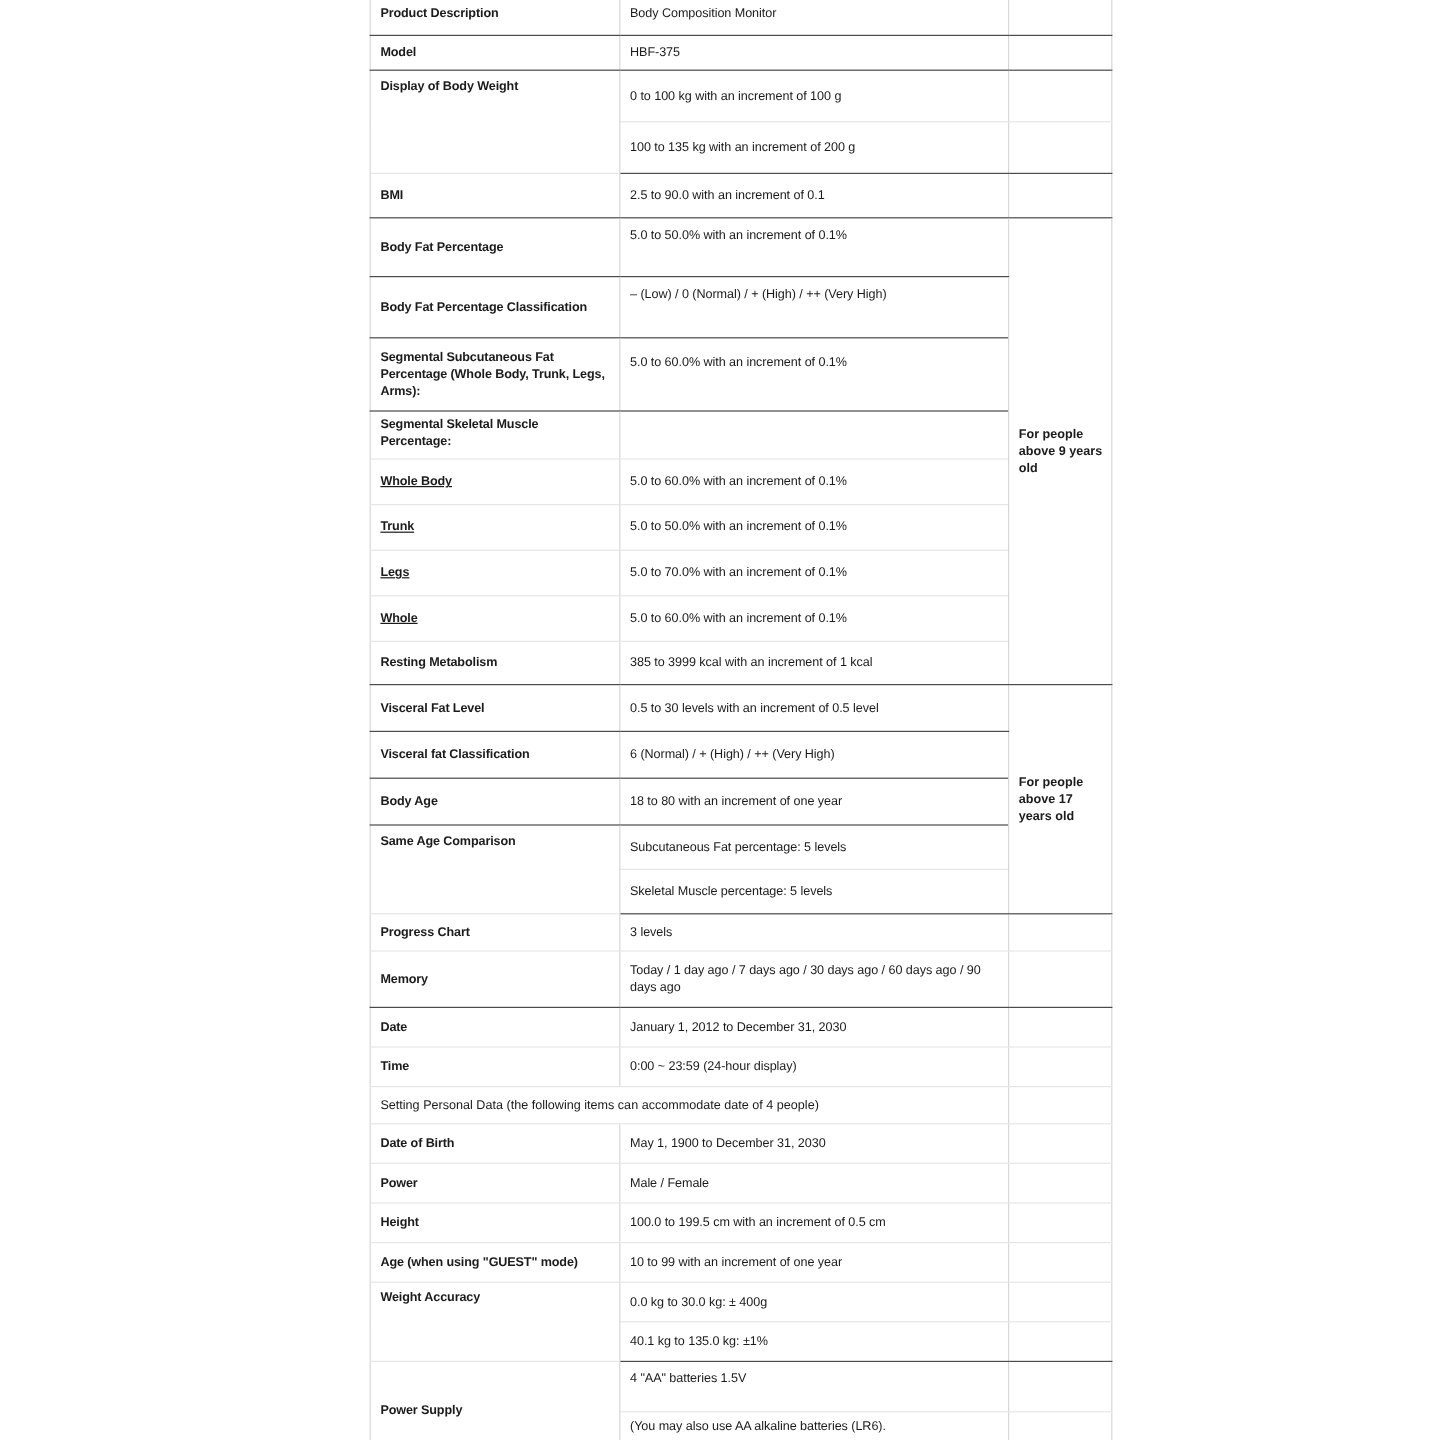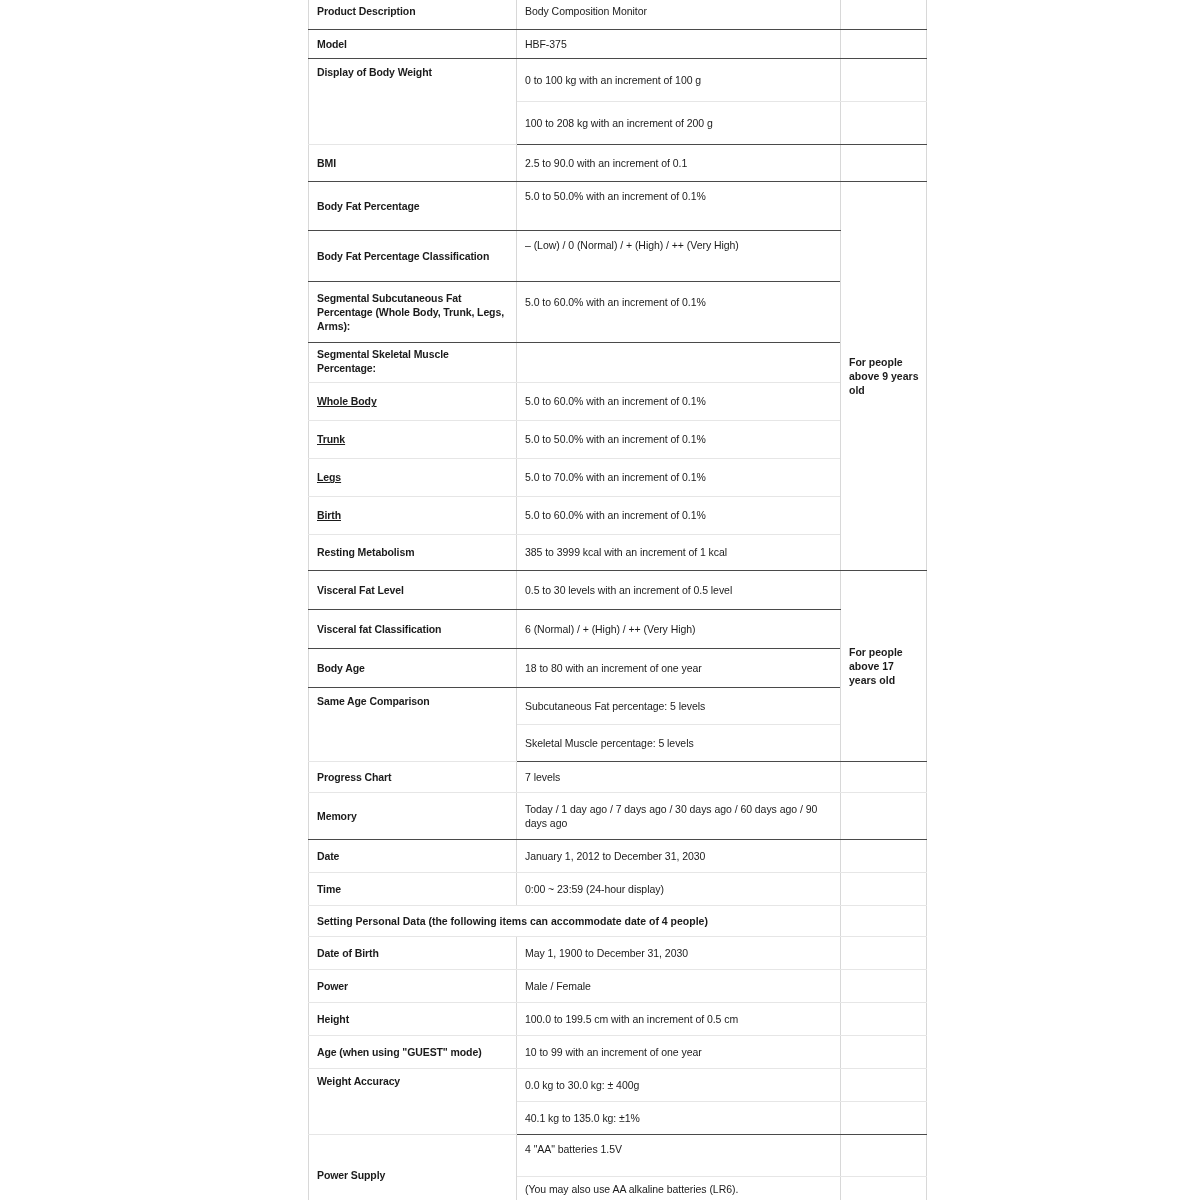--- a/index.html
+++ b/index.html
@@ -55,21 +55,21 @@
     border-right:1px solid #555;
   }
   tr.hr-bot > td{border-bottom:1.6px solid #4a4a4a;}
   td.nb-b{border-bottom:1px solid #ececec;}
   td.merge-note{
     border-top:1.6px solid #4a4a4a;
     border-bottom:1.6px solid #4a4a4a;
     font-weight:bold;
   }
   td.section{
-    font-weight:bold;
+    font-weight:normal;
     font-size:10.5px;
     color:#111;
   }
   td.blankcell{border-left:1px solid #e2e2e2;border-right:1px solid #e2e2e2;}
   .sub{padding-left:8px;text-decoration:underline;}
 </style>
 </head>
 <body>
 
 <div id="sheet">
@@ -93,21 +93,21 @@
         <td class="val">HBF-375</td>
         <td class="blankcell"></td>
       </tr>
 
       <tr>
         <td class="lbl nb-b" rowspan="2" style="height:36px;vertical-align:top;padding-top:6px">Display of Body Weight</td>
         <td class="val" style="height:36px">0 to 100 kg with an increment of 100 g</td>
         <td class="blankcell"></td>
       </tr>
       <tr class="hr-bot">
-        <td class="val" style="height:36px">100 to 208 kg with an increment of 200 g</td>
+        <td class="val" style="height:36px">100 to 135 kg with an increment of 200 g</td>
         <td class="blankcell"></td>
       </tr>
 
       <tr class="hr-bot">
         <td class="lbl" style="height:30px">BMI</td>
         <td class="val">2.5 to 90.0 with an increment of 0.1</td>
         <td class="blankcell"></td>
       </tr>
 
       <tr class="hr-bot">
@@ -140,21 +140,21 @@
         <td class="lbl sub" style="height:31px">Trunk</td>
         <td class="val">5.0 to 50.0% with an increment of 0.1%</td>
       </tr>
 
       <tr>
         <td class="lbl sub" style="height:31px">Legs</td>
         <td class="val">5.0 to 70.0% with an increment of 0.1%</td>
       </tr>
 
       <tr>
-        <td class="lbl sub" style="height:31px">Birth</td>
+        <td class="lbl sub" style="height:31px">Whole</td>
         <td class="val">5.0 to 60.0% with an increment of 0.1%</td>
       </tr>
 
       <tr class="hr-bot">
         <td class="lbl" style="height:29px">Resting Metabolism</td>
         <td class="val">385 to 3999 kcal with an increment of 1 kcal</td>
       </tr>
 
       <tr class="hr-bot">
         <td class="lbl" style="height:32px">Visceral Fat Level</td>
@@ -175,21 +175,21 @@
       <tr>
         <td class="lbl nb-b" rowspan="2" style="height:30px;vertical-align:top;padding-top:6px">Same Age Comparison</td>
         <td class="val" style="height:30px">Subcutaneous Fat percentage: 5 levels</td>
       </tr>
       <tr class="hr-bot">
         <td class="val" style="height:30px">Skeletal Muscle percentage: 5 levels</td>
       </tr>
 
       <tr>
         <td class="lbl" style="height:24px">Progress Chart</td>
-        <td class="val">7 levels</td>
+        <td class="val">3 levels</td>
         <td class="blankcell"></td>
       </tr>
 
       <tr class="hr-bot">
         <td class="lbl" style="height:40px">Memory</td>
         <td class="val">Today / 1 day ago / 7 days ago / 30 days ago /  60 days ago / 90 days ago</td>
         <td class="blankcell"></td>
       </tr>
 
       <tr>

